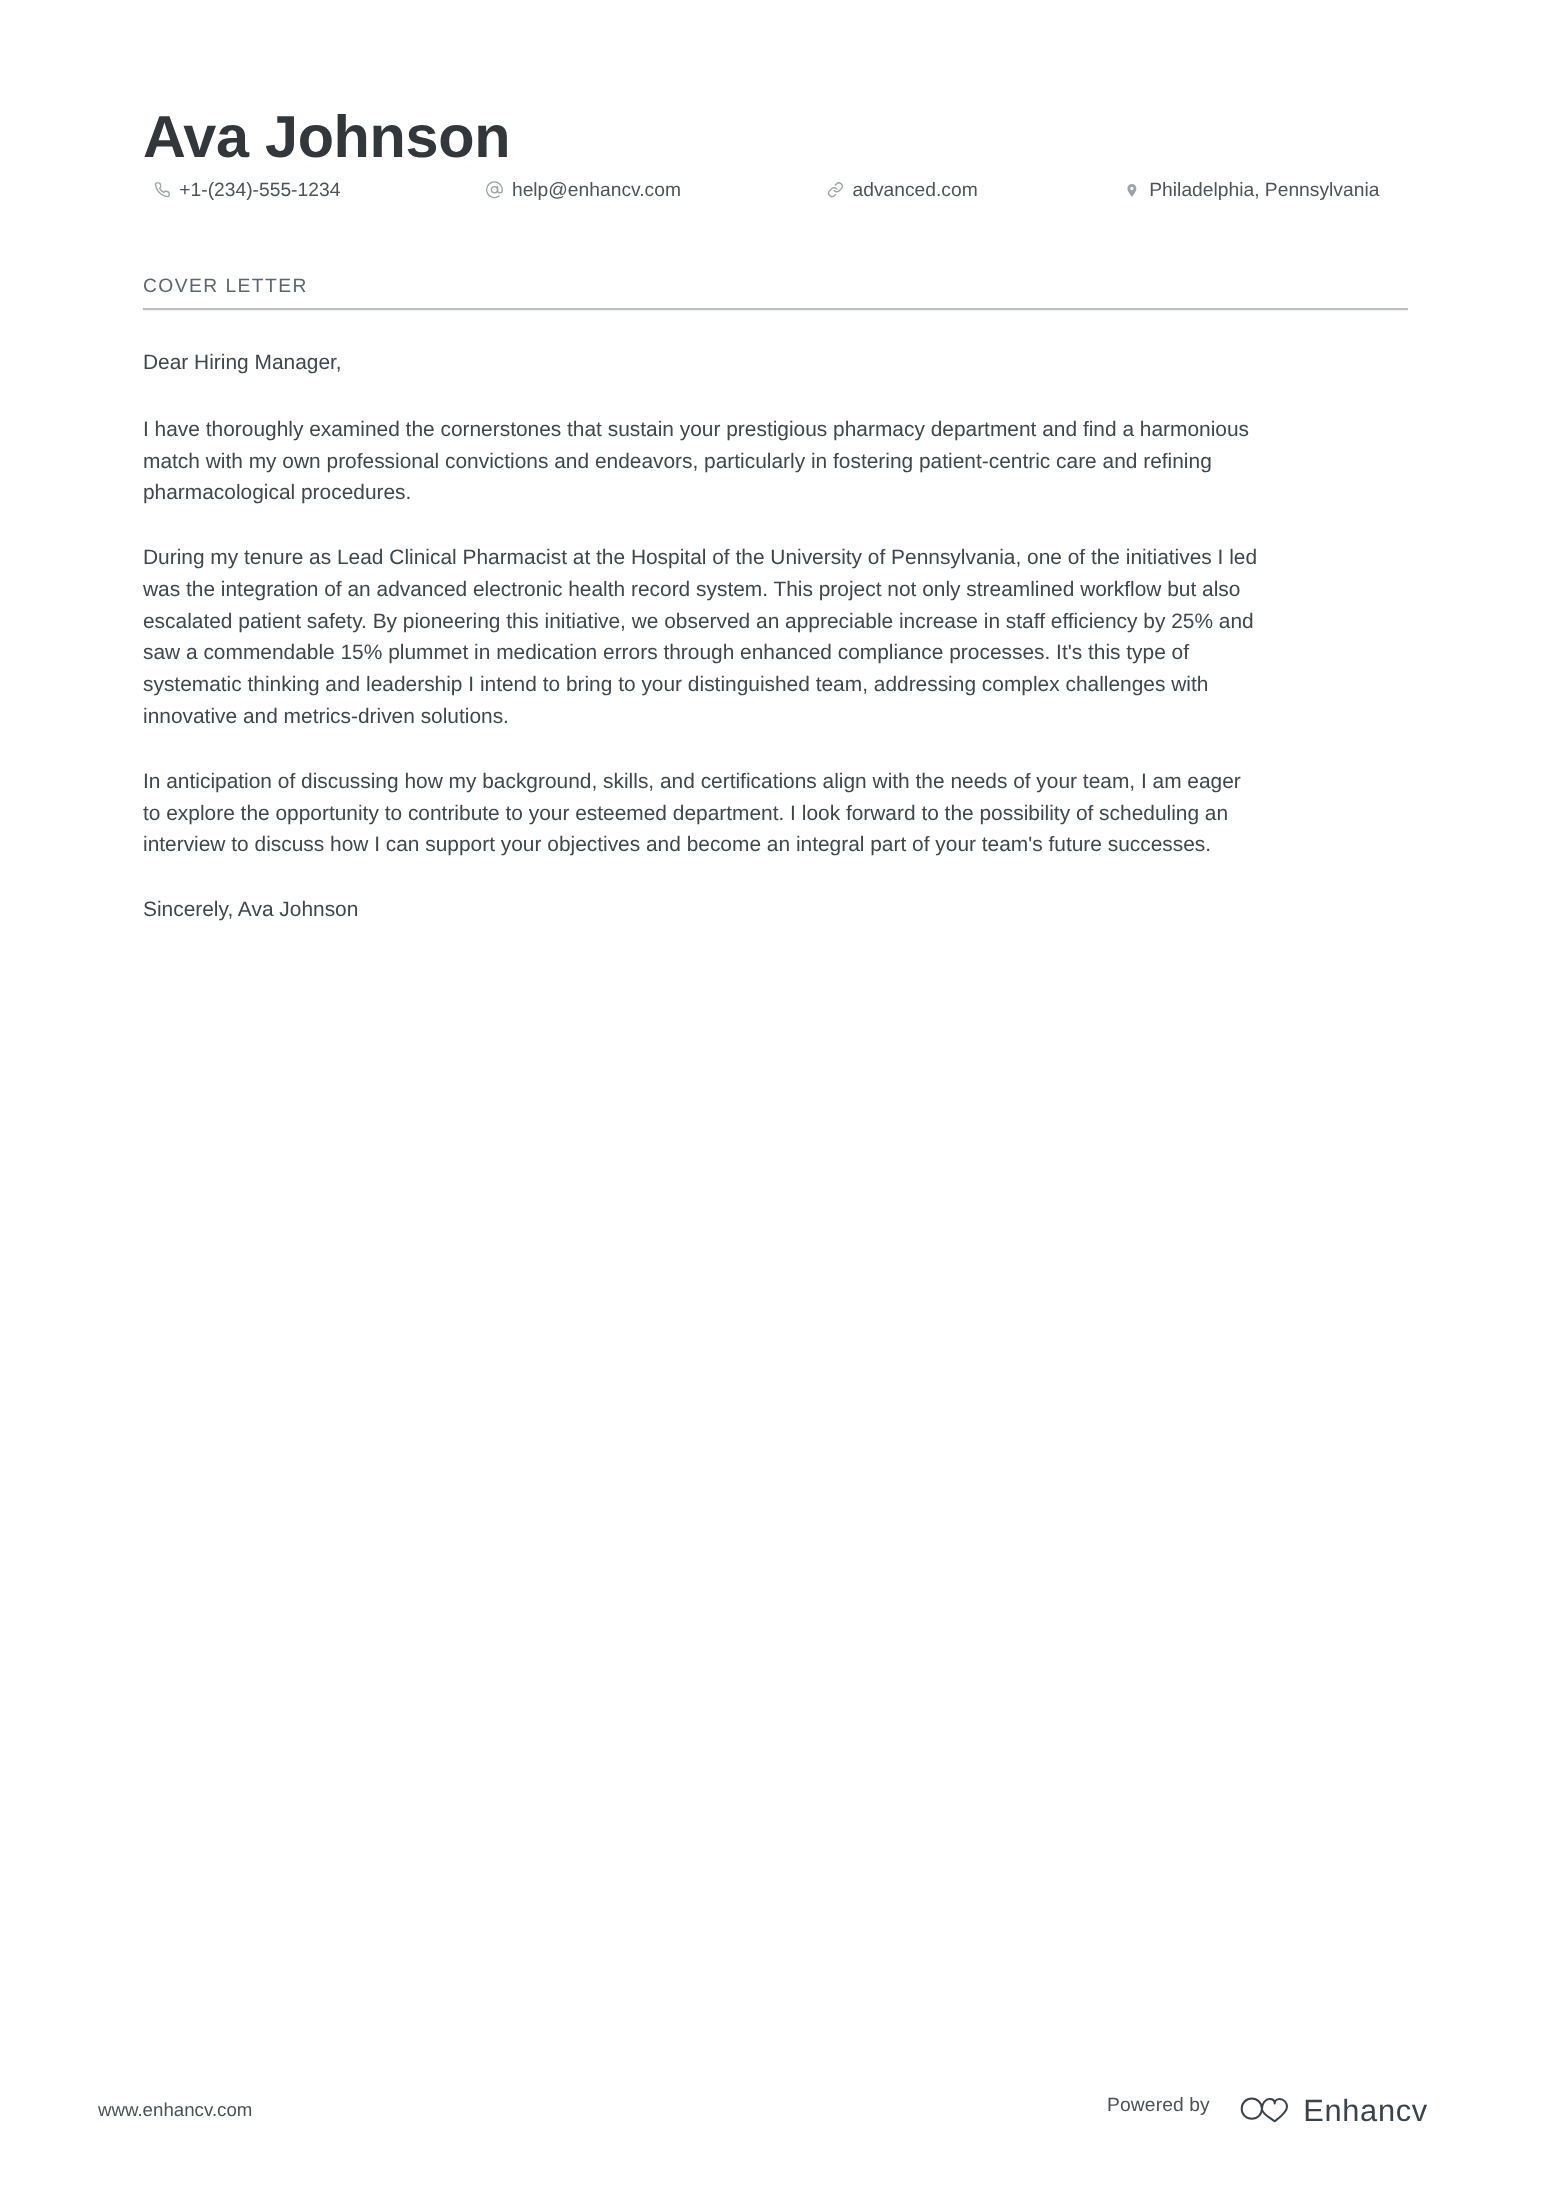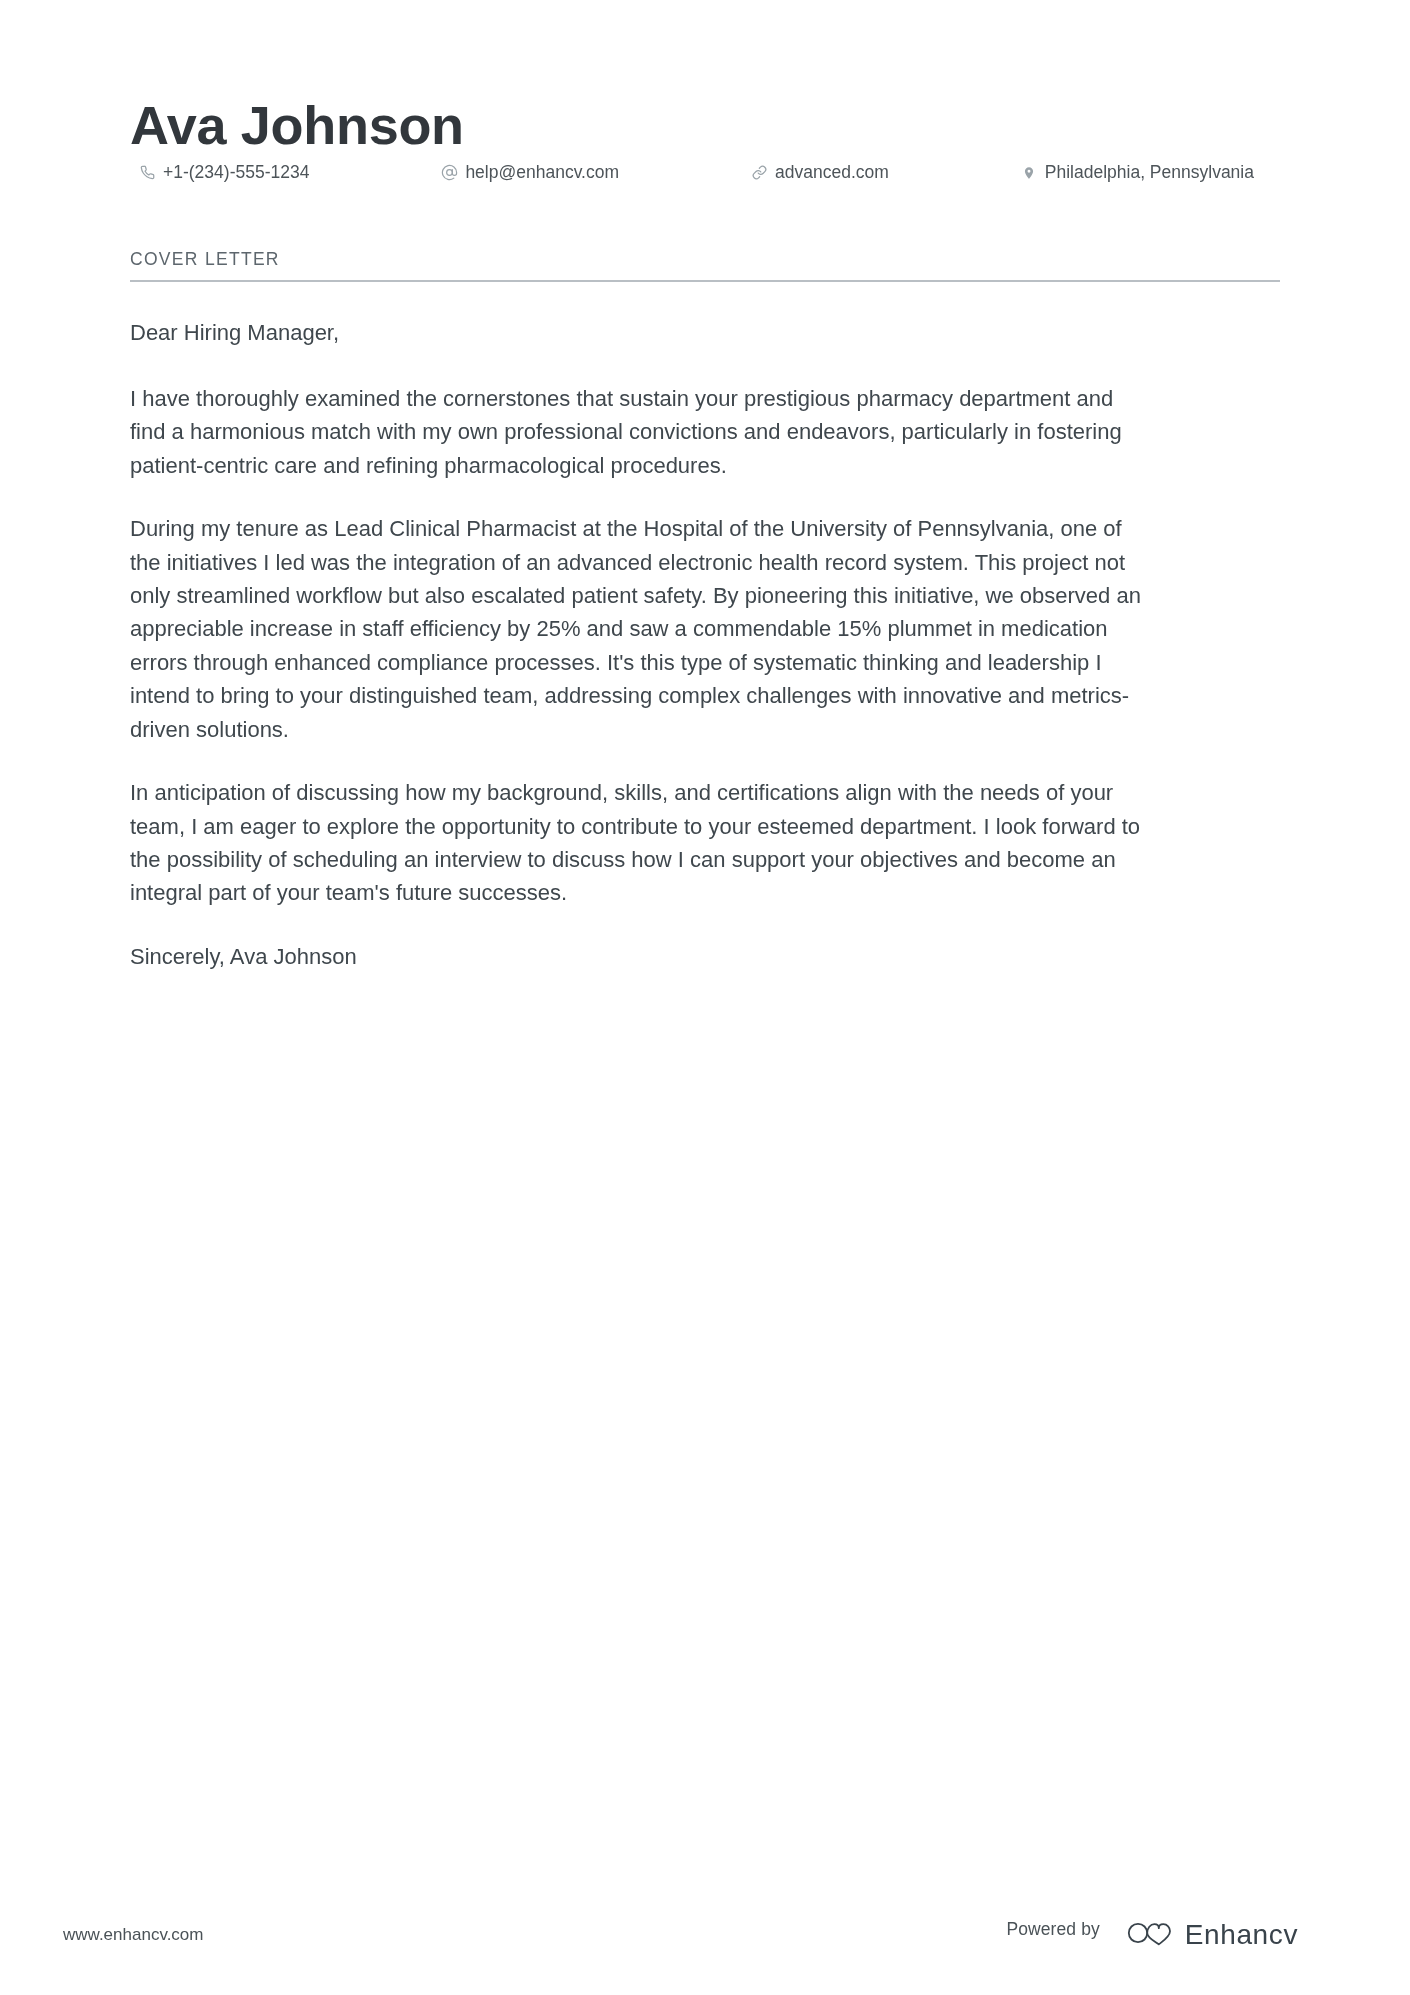--- a/index.html
+++ b/index.html
@@ -87,37 +87,37 @@
   }
   .section-rule {
     height: 2px;
     background: #b9bfc4;
     width: 100%;
     margin-bottom: 34px;
   }
 
   
   .letter p {
-    font-size: 22px;
+    font-size: 19px;
     line-height: 1.52;
     color: #3f474d;
     margin: 0 0 30px 0;
     max-width: 1015px;
   }
   .letter p.salutation { margin-bottom: 32px; }
   .letter p.signoff { margin-bottom: 0; }
 
   
   .footer {
     position: absolute;
     left: 0;
-    bottom: 0;
+    bottom: 16px;
     width: 1410px;
     height: 120px;
-    padding: 0 112px 0 63px;
+    padding: 0 112px 0 89px;
     box-sizing: border-box;
     display: flex;
     align-items: center;
     justify-content: space-between;
   }
   .footer-url {
     font-size: 17px;
     color: #4a5257;
   }
   .footer-brand {

